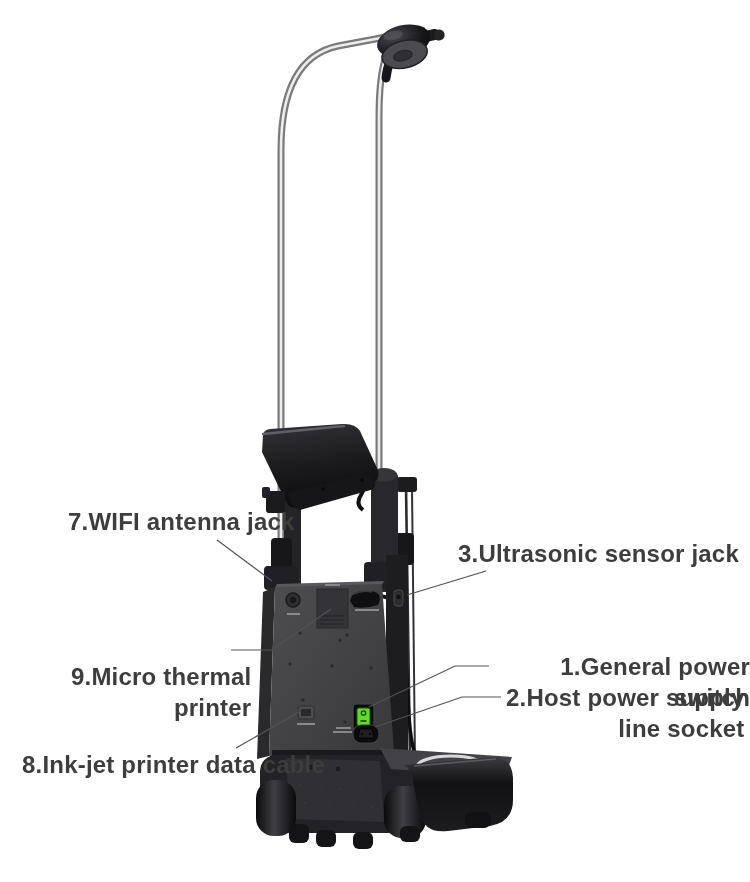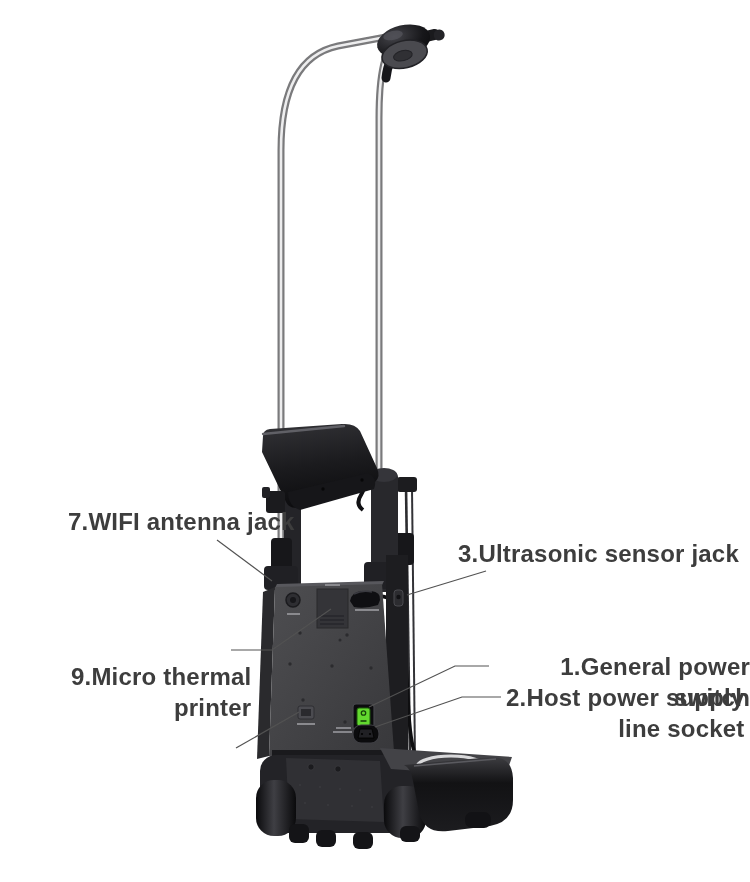--- a/index.html
+++ b/index.html
@@ -223,14 +223,15 @@
     </g>
   </svg>
 
   <div class="callout" id="c7">7.WIFI antenna jack</div>
   <div class="callout" id="c6">3.Ultrasonic sensor jack</div>
   <div class="callout" id="c9">9.Micro thermal
 printer</div>
   <div class="callout" id="c10">1.General power switch</div>
   <div class="callout" id="c11">2.Host power supply
 line socket</div>
+  <div class="callout" id="c8">8.Ink-jet printer data cable</div>
 
 </div>
 
 </body></html>

